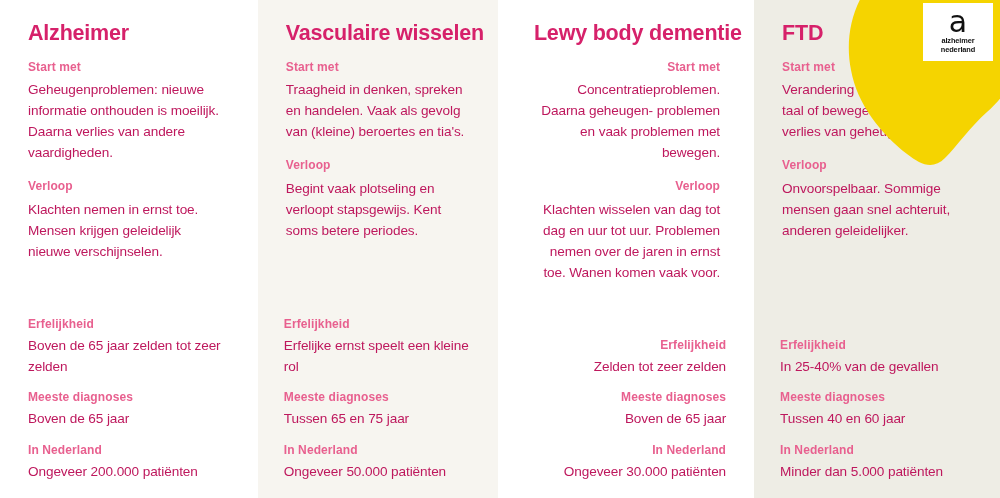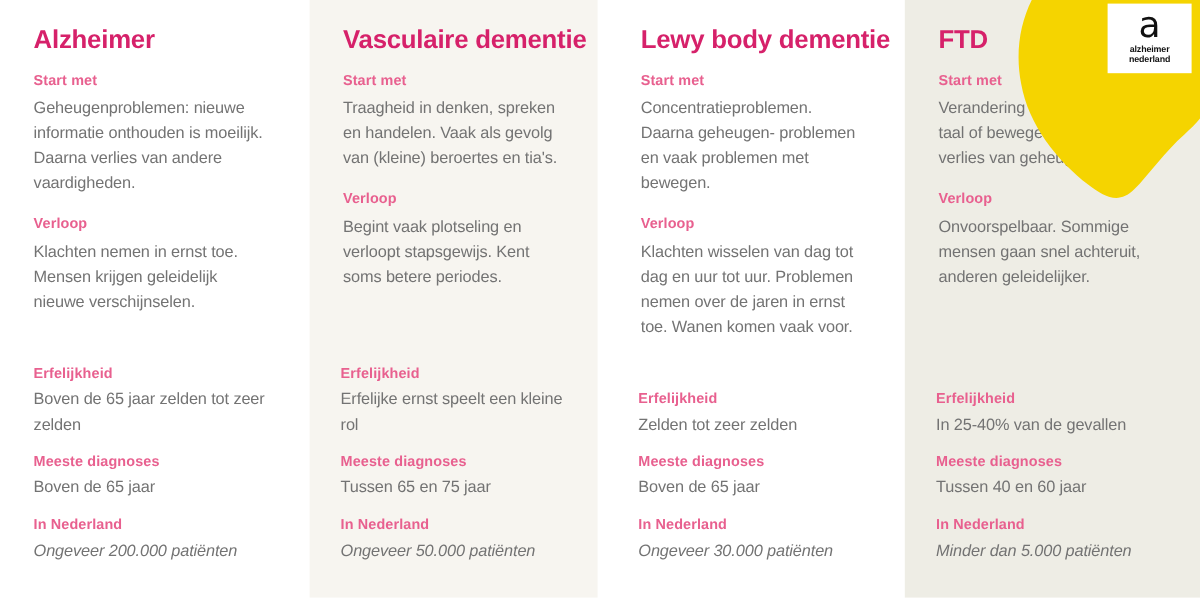--- a/index.html
+++ b/index.html
@@ -27,21 +27,21 @@
   .column {
     position: relative;
     height: 498px;
     box-sizing: border-box;
     padding: 22px 26px 0 28px;
     overflow: hidden;
   }
 
   .col-1 { width: 256px; background: #ffffff; }
   .col-2 { width: 246px; background: #f7f5f0; }
-  .col-3 { width: 246px; background: #ffffff; }
+  .col-3 { width: 246px; background: #ffffff; text-align: right; }
   .col-4 { width: 252px; background: #eeede5; }
 
   
   .sep {
     width: 8px;
     background: #ffffff;
     height: 498px;
     flex: 0 0 auto;
   }
 
@@ -58,43 +58,43 @@
   .sub-head {
     color: #e8608f;
     font-size: 12px;
     font-weight: bold;
     margin: 0 0 5px 0;
     line-height: 1.2;
     letter-spacing: 0.1px;
   }
 
   .body-text {
-    color: #737373;
+    color: #be185d;
     font-size: 13.6px;
     line-height: 1.55;
     margin: 0 0 16px 0;
     font-weight: normal;
     letter-spacing: -0.1px;
   }
 
   .block { margin-bottom: 0; }
 
   
   .stats {
     position: absolute;
     left: 28px;
     right: 20px;
-    bottom: 29px;
+    bottom: 16px;
   }
   .col-2 .stats, .col-3 .stats { left: 26px; }
   .col-4 .stats { left: 26px; }
 
   .stats .sub-head { margin-bottom: 4px; }
   .stats .body-text { margin-bottom: 13px; }
-  .stats .body-text:last-child { margin-bottom: 0; font-style: italic; }
+  .stats .body-text:last-child { margin-bottom: 0; }
 
   
   .blob {
     position: absolute;
     top: -42px;
     right: -14px;
     width: 185px;
     height: 218px;
     pointer-events: none;
   }
@@ -157,21 +157,21 @@
       <div class="sub-head">Meeste diagnoses</div>
       <p class="body-text">Boven de 65 jaar</p>
       <div class="sub-head">In Nederland</div>
       <p class="body-text">Ongeveer 200.000 patiënten</p>
     </div>
   </div>
 
   <div class="sep"></div>
 
   <div class="column col-2">
-    <h2 class="col-title">Vasculaire dementie</h2>
+    <h2 class="col-title">Vasculaire wisselen</h2>
 
     <div class="block">
       <div class="sub-head">Start met</div>
       <p class="body-text">Traagheid in denken, spreken en handelen. Vaak als gevolg van (kleine) beroertes en tia's.</p>
     </div>
 
     <div class="block">
       <div class="sub-head">Verloop</div>
       <p class="body-text">Begint vaak plotseling en verloopt stapsgewijs. Kent soms betere periodes.</p>
     </div>

